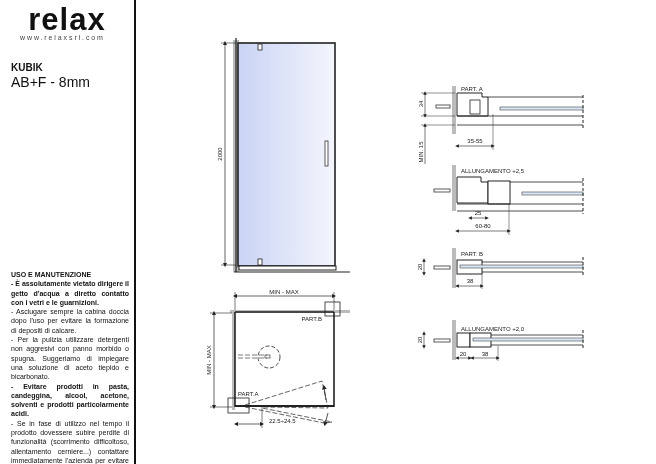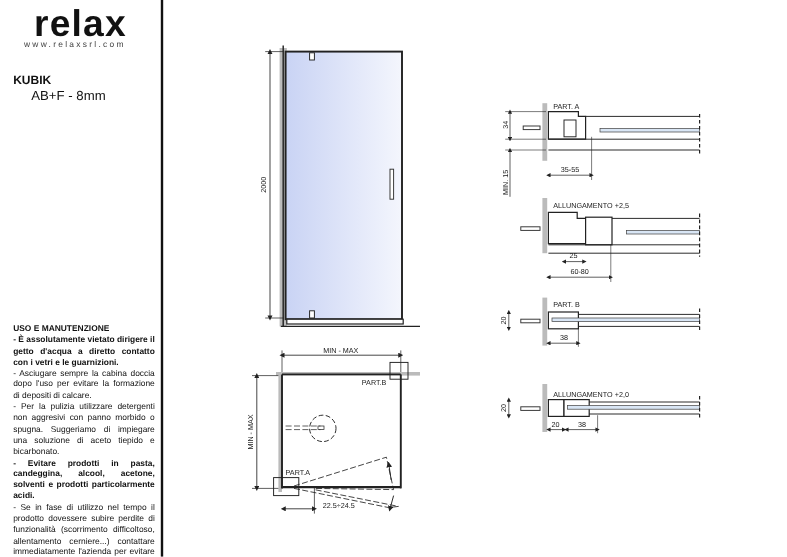--- a/index.html
+++ b/index.html
@@ -2,21 +2,21 @@
 <html><head>
 <meta charset="utf-8">
 <style>
   html,body{margin:0;padding:0;background:#fff;}
   body{width:656px;height:464px;position:relative;overflow:hidden;font-family:"Liberation Sans",sans-serif;color:#111;}
   .sidebar{position:absolute;left:0;top:0;width:110px;height:464px;}
   .divider{position:absolute;left:134px;top:0;width:2px;height:464px;background:#111;}
   .logo{position:absolute;left:17px;top:6px;width:100px;height:30px;}
   .url{position:absolute;left:20px;top:34px;font-size:7px;letter-spacing:1.9px;color:#444;white-space:nowrap;}
   .model{position:absolute;left:11px;top:62px;font-size:10px;font-weight:bold;}
-  .variant{position:absolute;left:26px;top:74px;font-size:11px;}
+  .variant{position:absolute;left:11px;top:74px;font-size:14px;}
   .care{position:absolute;left:11px;top:270px;width:118px;font-size:7px;line-height:9.3px;text-align:justify;}
   .care .title{font-weight:bold;display:block;}
   .care .b{font-weight:bold;display:block;}
   .care .n{display:block;}
   .drawing{position:absolute;left:136px;top:0;width:520px;height:464px;}
   svg text{font-family:"Liberation Sans",sans-serif;}
 </style>
 </head>
 <body>
 

